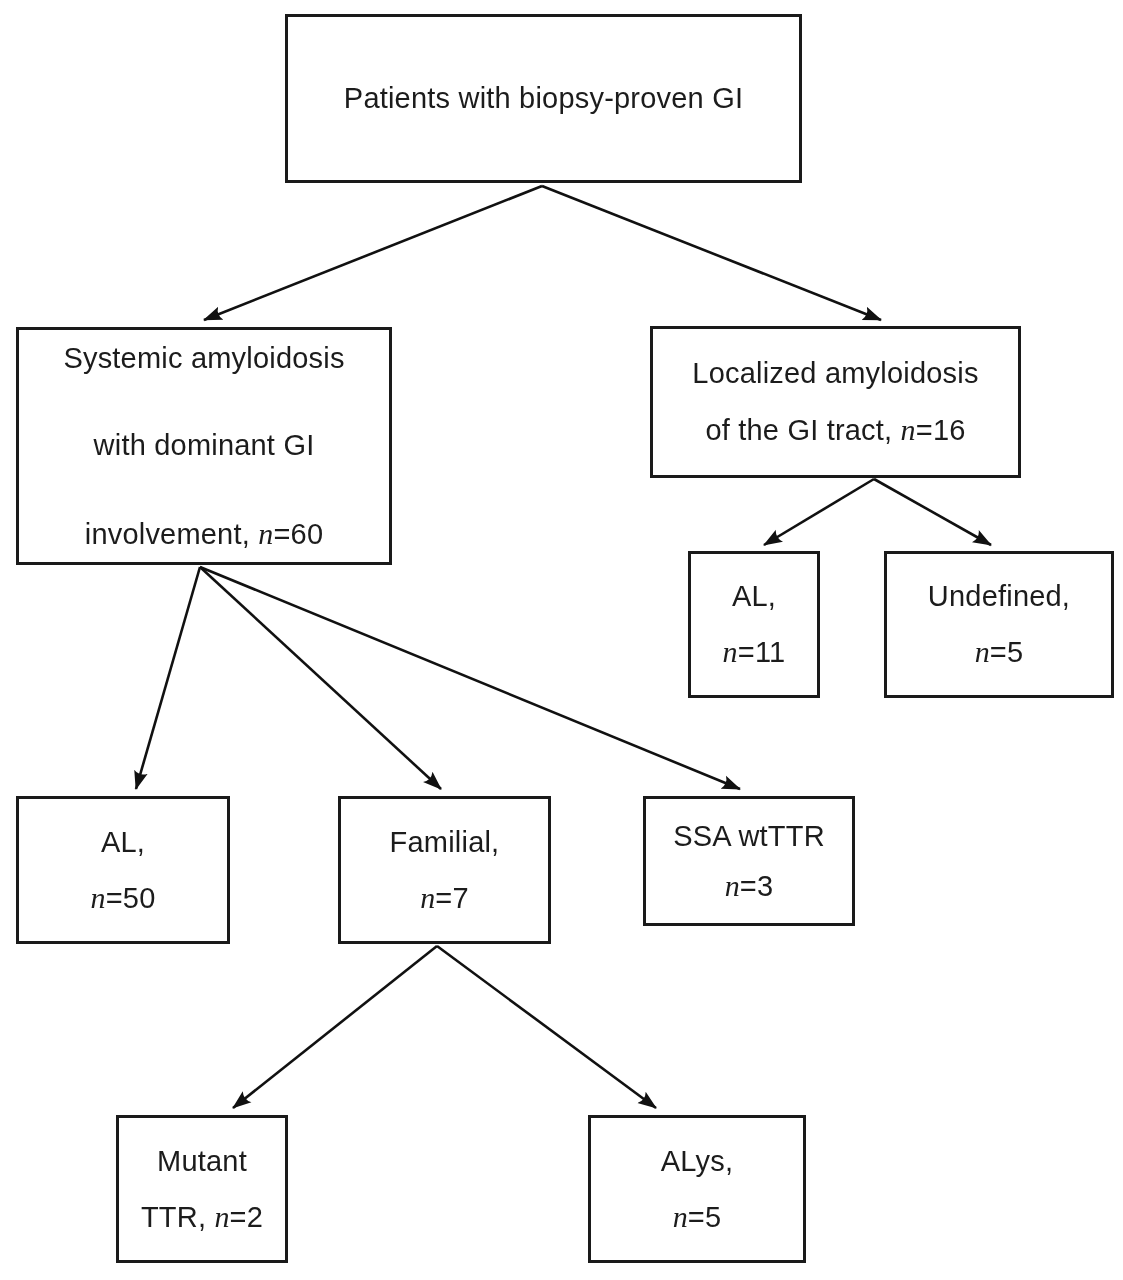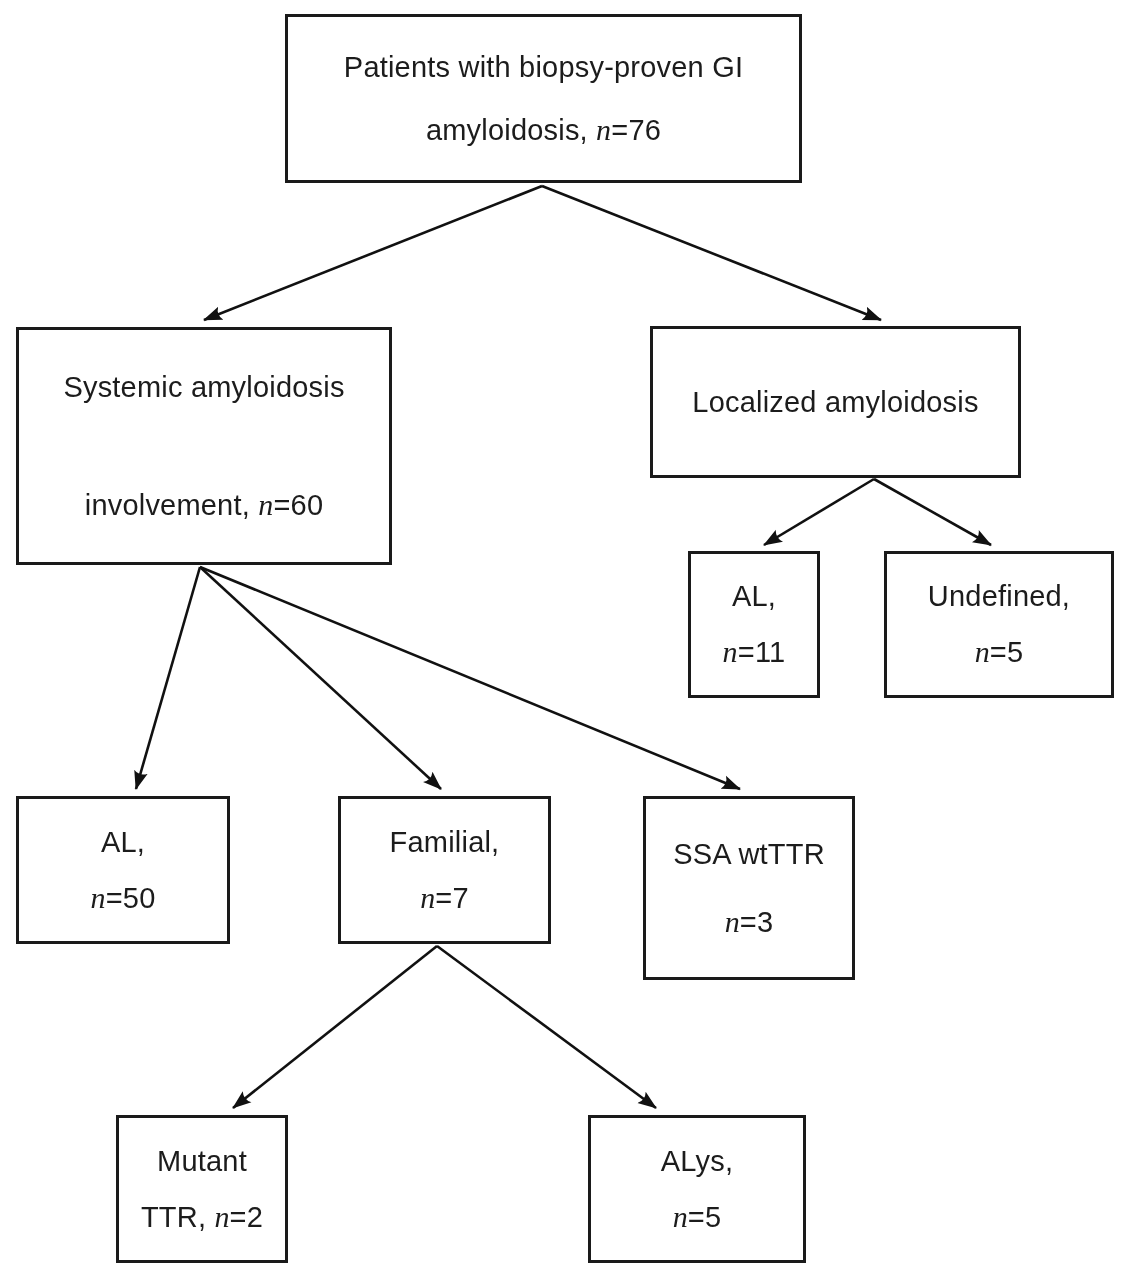--- a/index.html
+++ b/index.html
@@ -66,46 +66,47 @@
         <line x1="200" y1="567" x2="136" y2="789" stroke="#111111" stroke-width="2.6" marker-end="url(#arrowhead)"></line>
         <line x1="200" y1="567" x2="441" y2="789" stroke="#111111" stroke-width="2.6" marker-end="url(#arrowhead)"></line>
         <line x1="200" y1="567" x2="740" y2="789" stroke="#111111" stroke-width="2.6" marker-end="url(#arrowhead)"></line>
         <line x1="437" y1="946" x2="233" y2="1108" stroke="#111111" stroke-width="2.6" marker-end="url(#arrowhead)"></line>
         <line x1="437" y1="946" x2="656" y2="1108" stroke="#111111" stroke-width="2.6" marker-end="url(#arrowhead)"></line>
       </g>
   </svg>
 
 <div class="node" style="left: 285px; top: 14px; width: 517px; height: 169px; border-color: rgb(26, 26, 26); color: rgb(28, 28, 28);">
       <div class="line"><span>Patients with biopsy-proven GI</span></div>
-      <div class="line"><span>amyloidosis, </span><em>n</em><span>=76</span></div>
     </div>
     <div class="node" style="left: 16px; top: 327px; width: 376px; height: 238px; border-color: rgb(26, 26, 26); color: rgb(28, 28, 28); gap: 48px;">
       <div class="line"><span>Systemic amyloidosis</span></div>
+      <div class="line"><span>with dominant GI</span></div>
       <div class="line"><span>involvement, </span><em>n</em><span>=60</span></div>
     </div>
     <div class="node" style="left: 650px; top: 326px; width: 371px; height: 152px; border-color: rgb(26, 26, 26); color: rgb(28, 28, 28);">
       <div class="line"><span>Localized amyloidosis</span></div>
+      <div class="line"><span>of the GI tract, </span><em>n</em><span>=16</span></div>
     </div>
     <div class="node" style="left: 688px; top: 551px; width: 132px; height: 147px; border-color: rgb(26, 26, 26); color: rgb(28, 28, 28);">
       <div class="line"><span>AL,</span></div>
       <div class="line"><em>n</em><span>=11</span></div>
     </div>
     <div class="node" style="left: 884px; top: 551px; width: 230px; height: 147px; border-color: rgb(26, 26, 26); color: rgb(28, 28, 28); align-items: center;">
       <div class="line"><span>Undefined,</span></div>
       <div class="line"><em>n</em><span>=5</span></div>
     </div>
     <div class="node" style="left: 16px; top: 796px; width: 214px; height: 148px; border-color: rgb(26, 26, 26); color: rgb(28, 28, 28);">
       <div class="line"><span>AL,</span></div>
       <div class="line"><em>n</em><span>=50</span></div>
     </div>
     <div class="node" style="left: 330px; top: 796px; width: 213px; height: 148px; border-color: rgb(26, 26, 26); color: rgb(28, 28, 28); margin-left: 8px;">
       <div class="line"><span>Familial,</span></div>
       <div class="line"><em>n</em><span>=7</span></div>
     </div>
-    <div class="node" style="left: 643px; top: 796px; width: 212px; height: 184px; border-color: rgb(26, 26, 26); color: rgb(28, 28, 28);">
+    <div class="node" style="left: 643px; top: 796px; width: 212px; height: 130px; border-color: rgb(26, 26, 26); color: rgb(28, 28, 28);">
       <div class="line"><span>SSA wtTTR</span></div>
       <div class="line"><em>n</em><span>=3</span></div>
     </div>
     <div class="node" style="left: 116px; top: 1115px; width: 172px; height: 148px; border-color: rgb(26, 26, 26); color: rgb(28, 28, 28);">
       <div class="line"><span>Mutant</span></div>
       <div class="line"><span>TTR, </span><em>n</em><span>=2</span></div>
     </div>
     <div class="node" style="left: 542px; top: 1115px; width: 218px; height: 148px; border-color: rgb(26, 26, 26); color: rgb(28, 28, 28); margin-left: 46px;">
       <div class="line"><span>ALys,</span></div>
       <div class="line"><em>n</em><span>=5</span></div>

